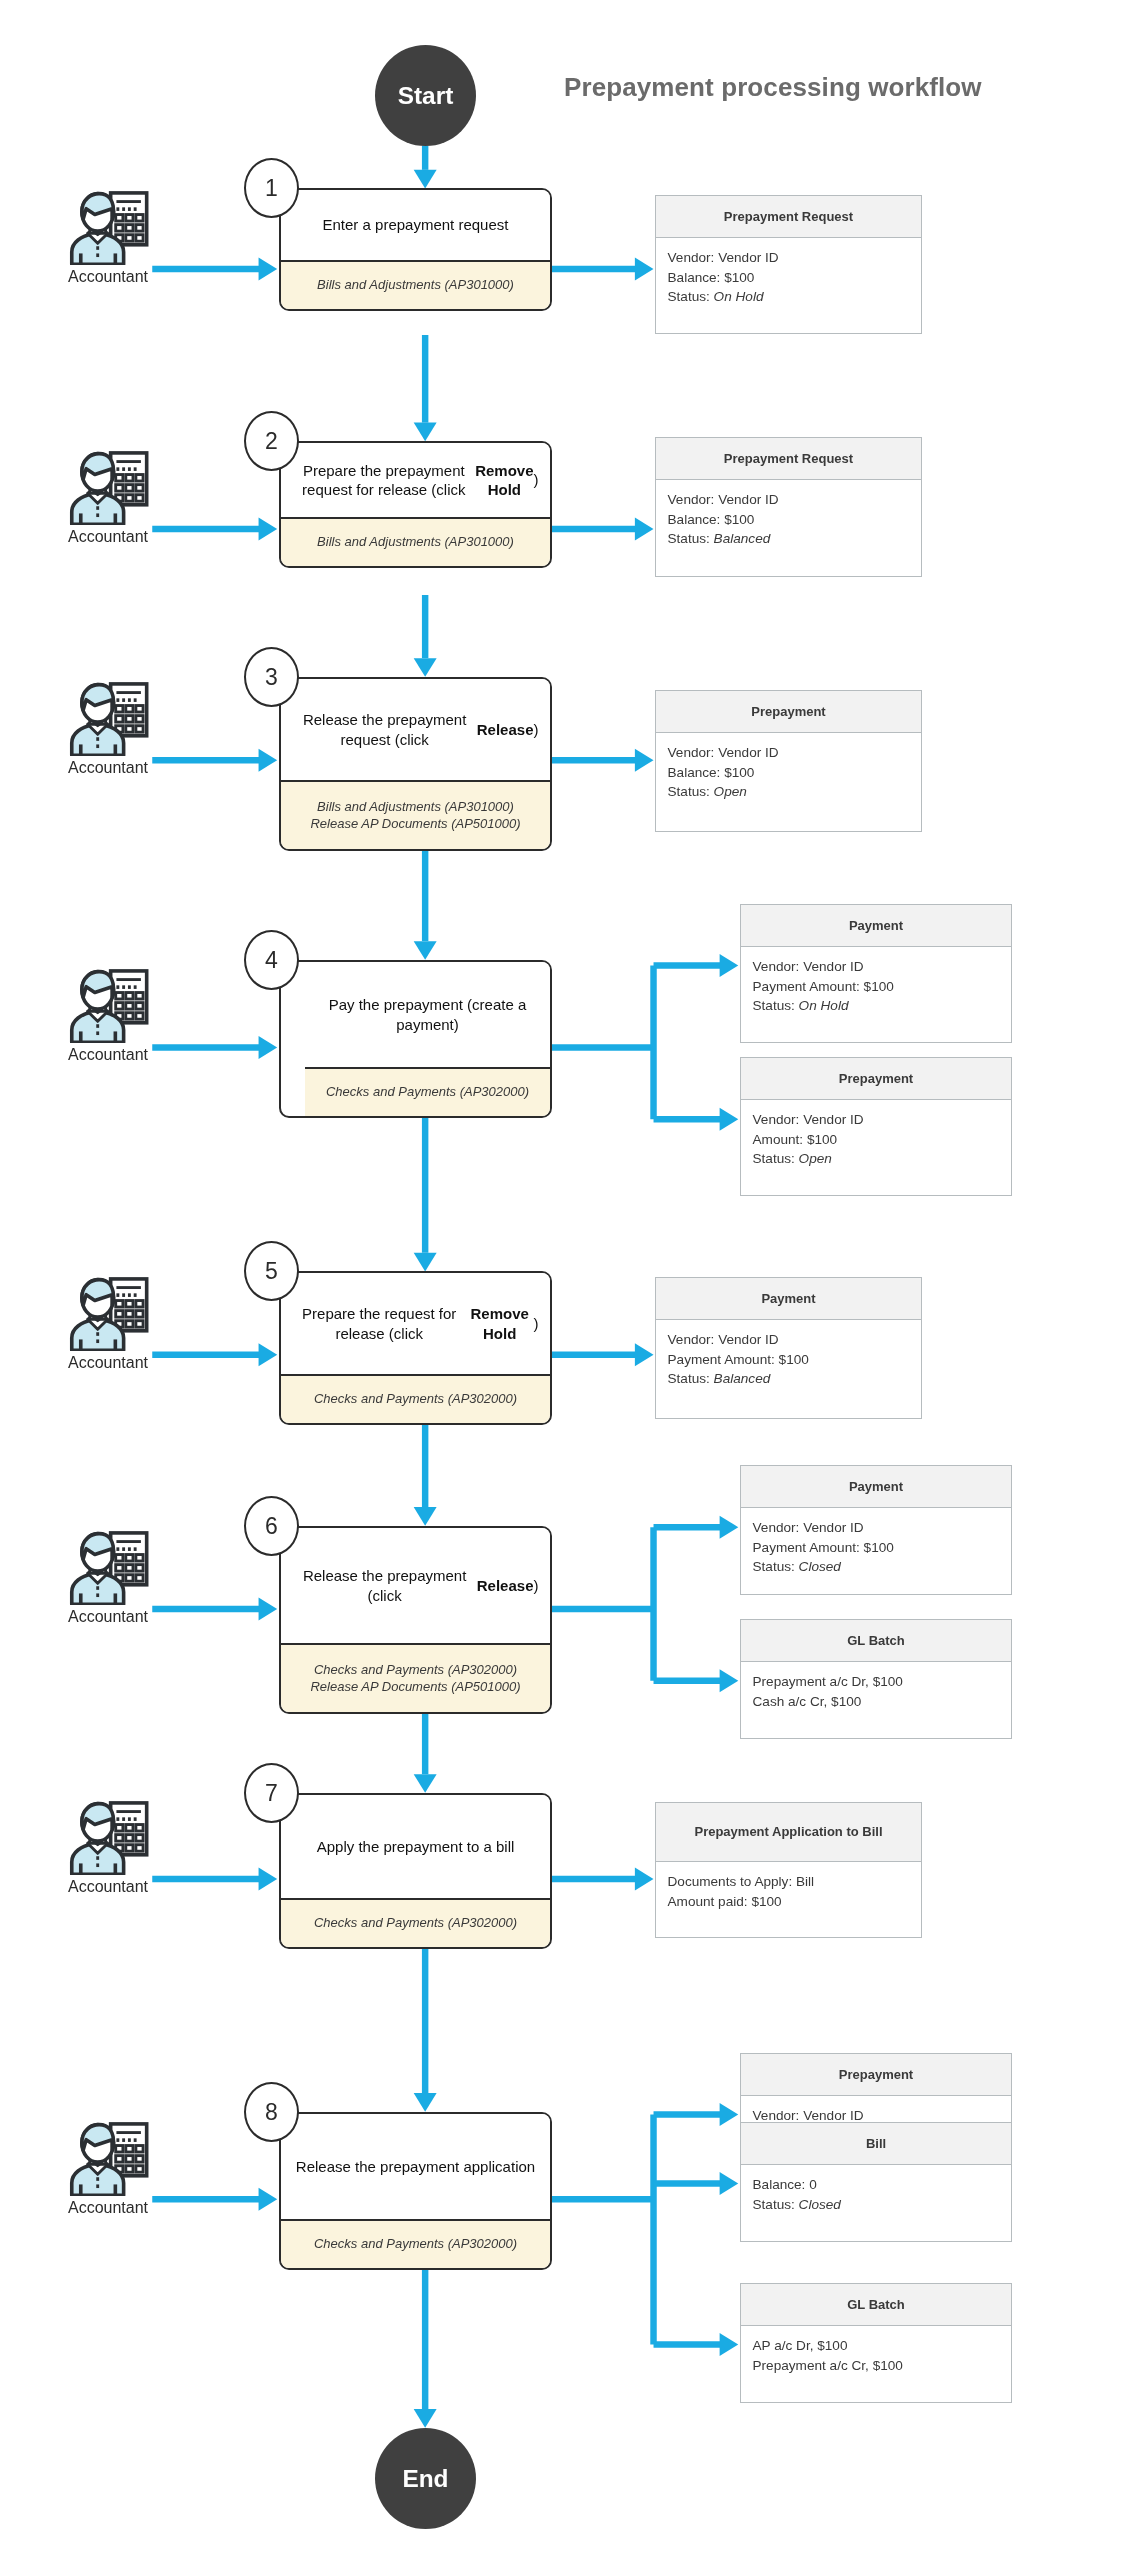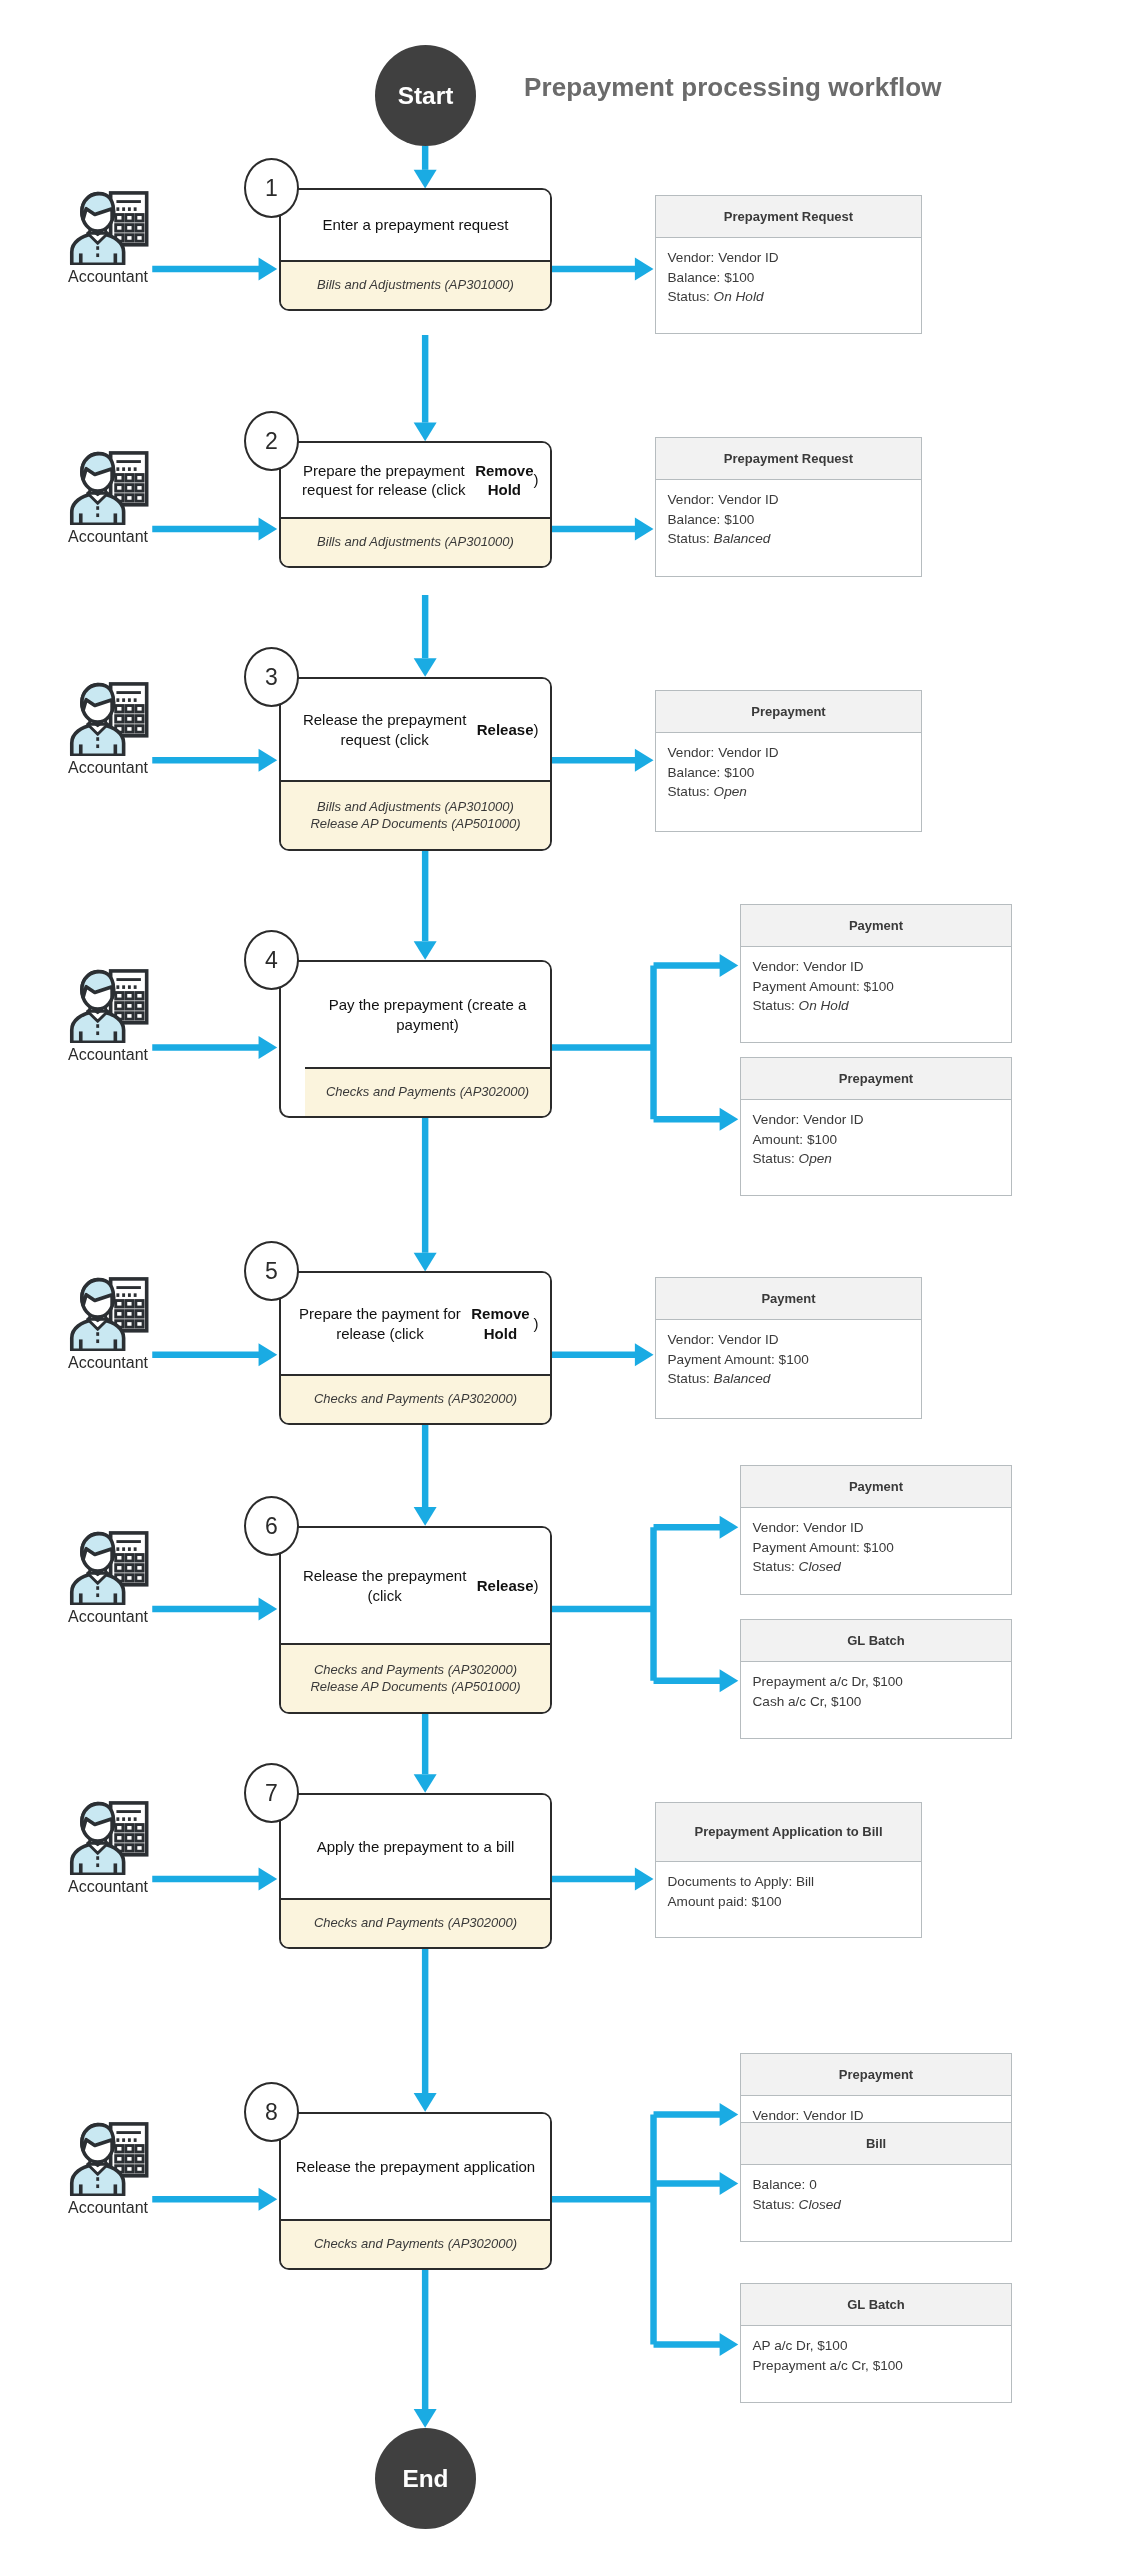--- a/index.html
+++ b/index.html
@@ -10,21 +10,21 @@
     position:relative;
     overflow:hidden;
   }
 
   
   #canvas { position:absolute; left:0; top:0; width:1139px; height:2576px; }
   #wires  { position:absolute; left:0; top:0; width:1139px; height:2576px; pointer-events:none; }
 
   
   .title {
-    position:absolute; left:524px; top:72px;
+    position:absolute; left:564px; top:72px;
     font-size:26px; font-weight:bold; color:#6b6b6b;
     letter-spacing:0.1px; white-space:nowrap;
   }
 
   
   .terminator {
     position:absolute;
     width:101px; height:101px;
     border-radius:50%;
     background:#404040;
@@ -430,21 +430,21 @@
     <path d="M22 30 C22 12 36 5 46 5 C60 5 66 16 66 30 C66 34 65 38 64 40 L64 26 L40 34 L28 26 L24 40 C23 37 22 33 22 30 Z" fill="#c9e8f2" stroke="#2b2f33" stroke-width="5" stroke-linejoin="round"></path>
 
     <rect x="42" y="78" width="4" height="5" fill="#2b2f33"></rect>
     <rect x="42" y="88" width="4" height="5" fill="#2b2f33"></rect>
 
     <rect x="18" y="88" width="5" height="15" fill="#2b2f33"></rect>
     <rect x="66" y="88" width="5" height="15" fill="#2b2f33"></rect>
   </svg></span><div class="actor-label">Accountant</div></div>
     <div class="step" style="left: 279px; top: 1271px;">
       <div class="step-body" style="height:101px">
-        <span>Prepare the payment for release (click </span>
+        <span>Prepare the request for release (click </span>
         <span class="b">Remove Hold</span>
         <span>)</span>
       </div>
       <div class="step-foot" style="height:49px;display:flex;flex-direction:column;align-items:center;justify-content:center">
         <div>Checks and Payments (AP302000)</div>
       </div>
     </div>
     <div class="badge" style="left: 244px; top: 1241px;">5</div>
     <div class="card" style="left: 655px; top: 1277px; width: 267px;">
       <div class="card-head" style="height:42px;display:flex;align-items:center;justify-content:center">Payment</div>

